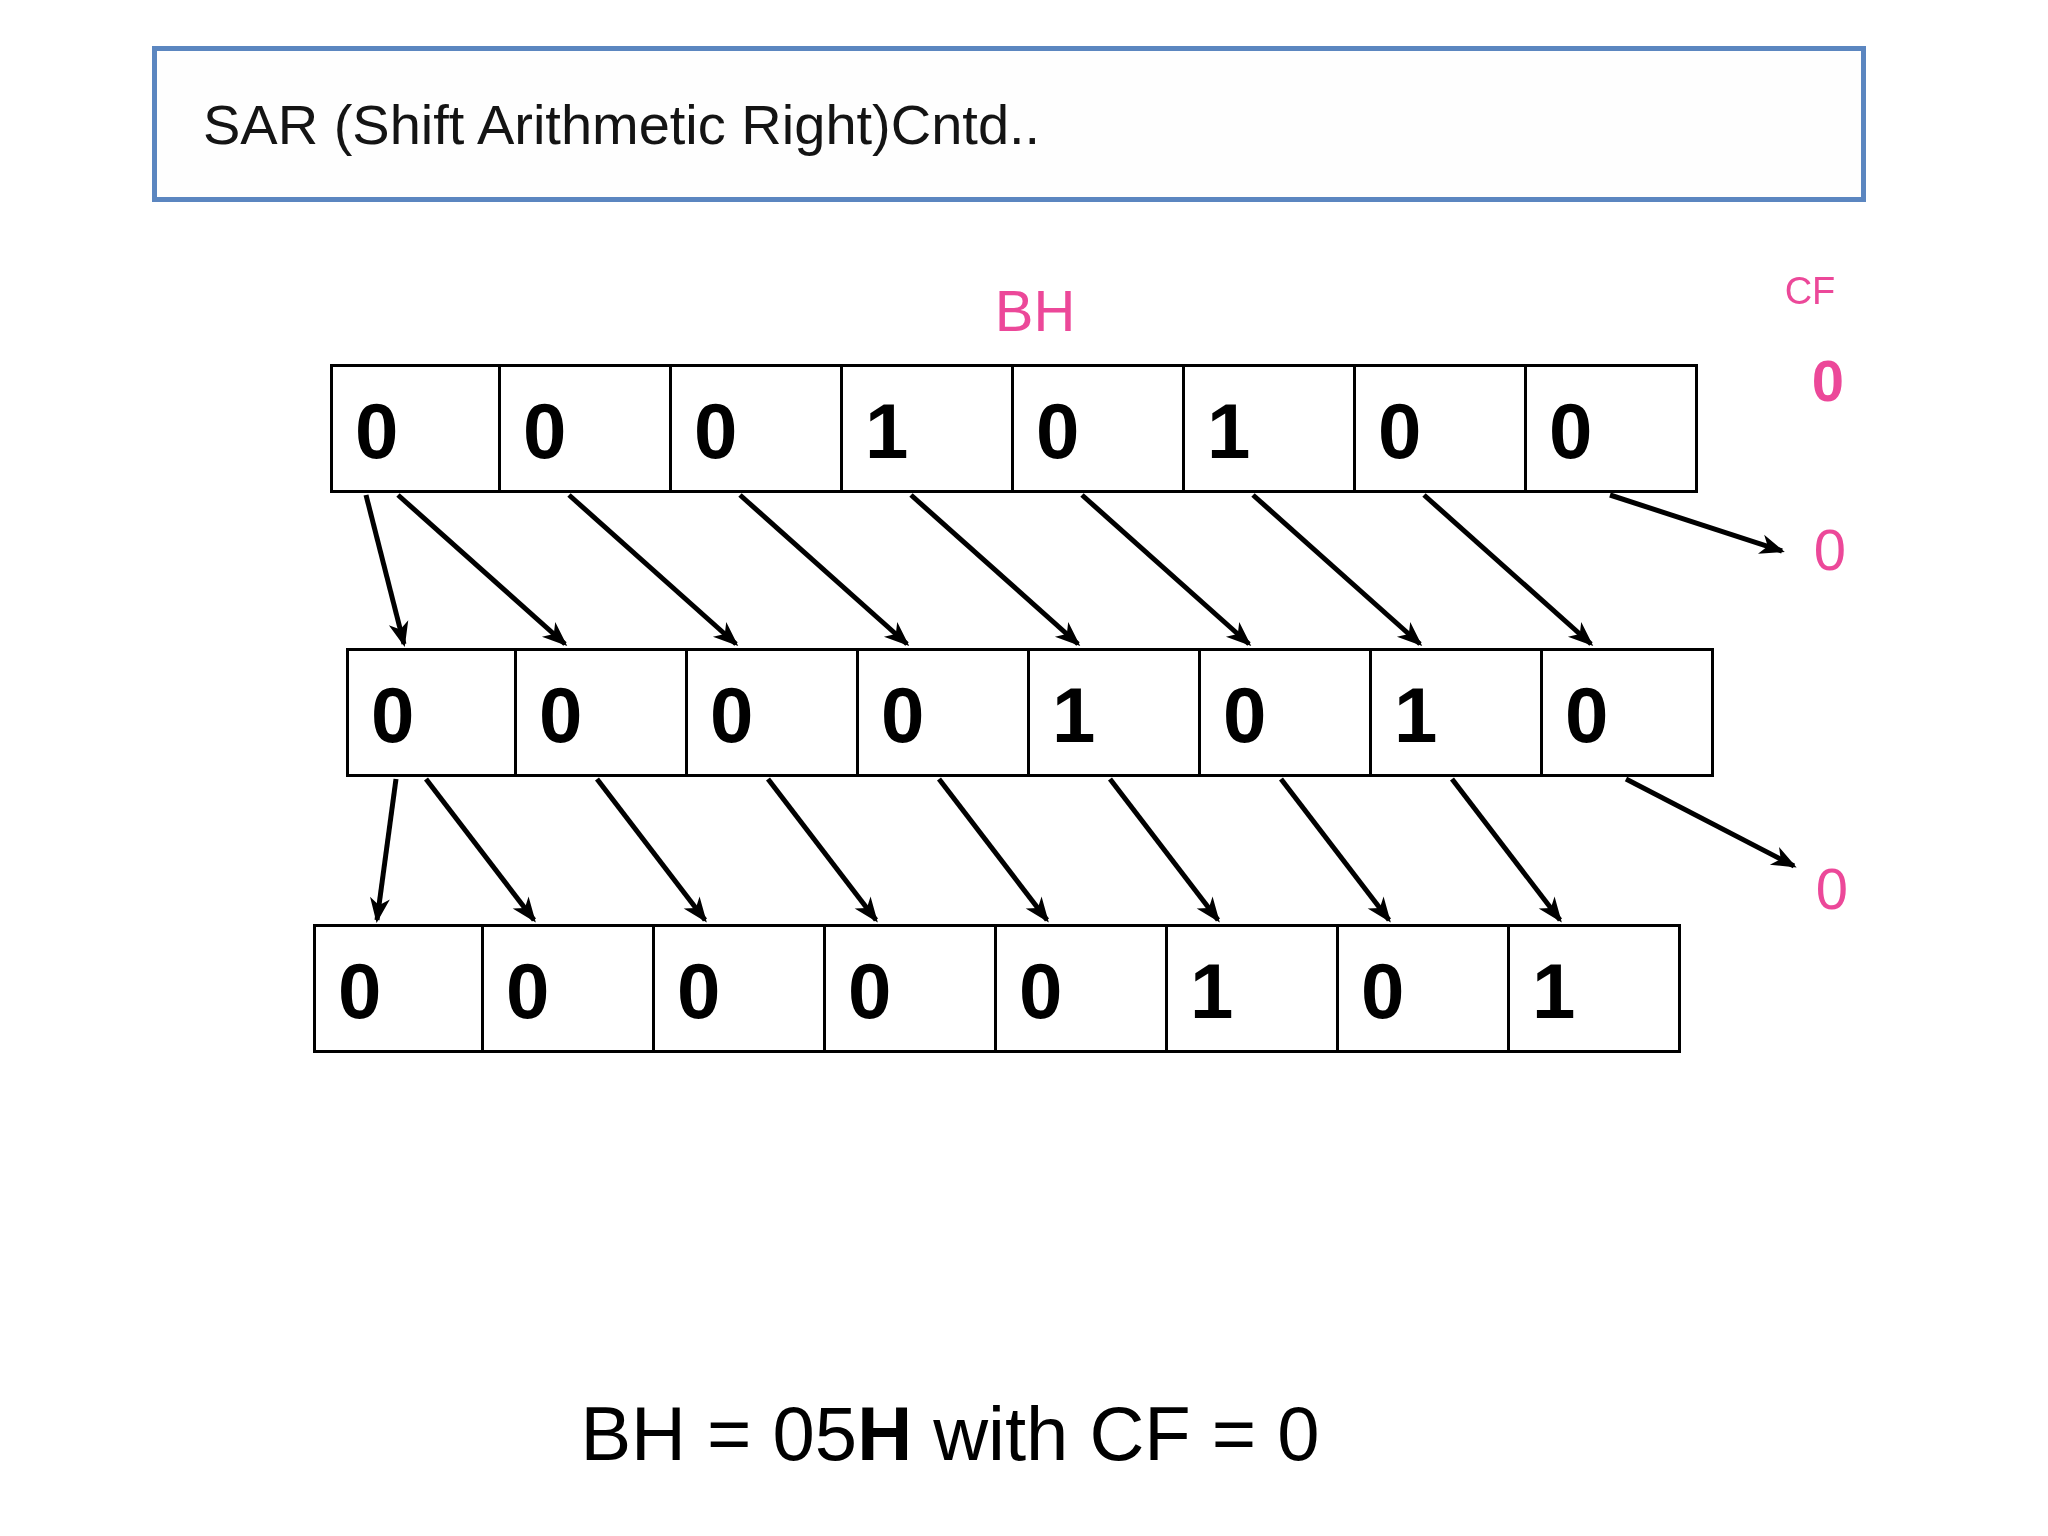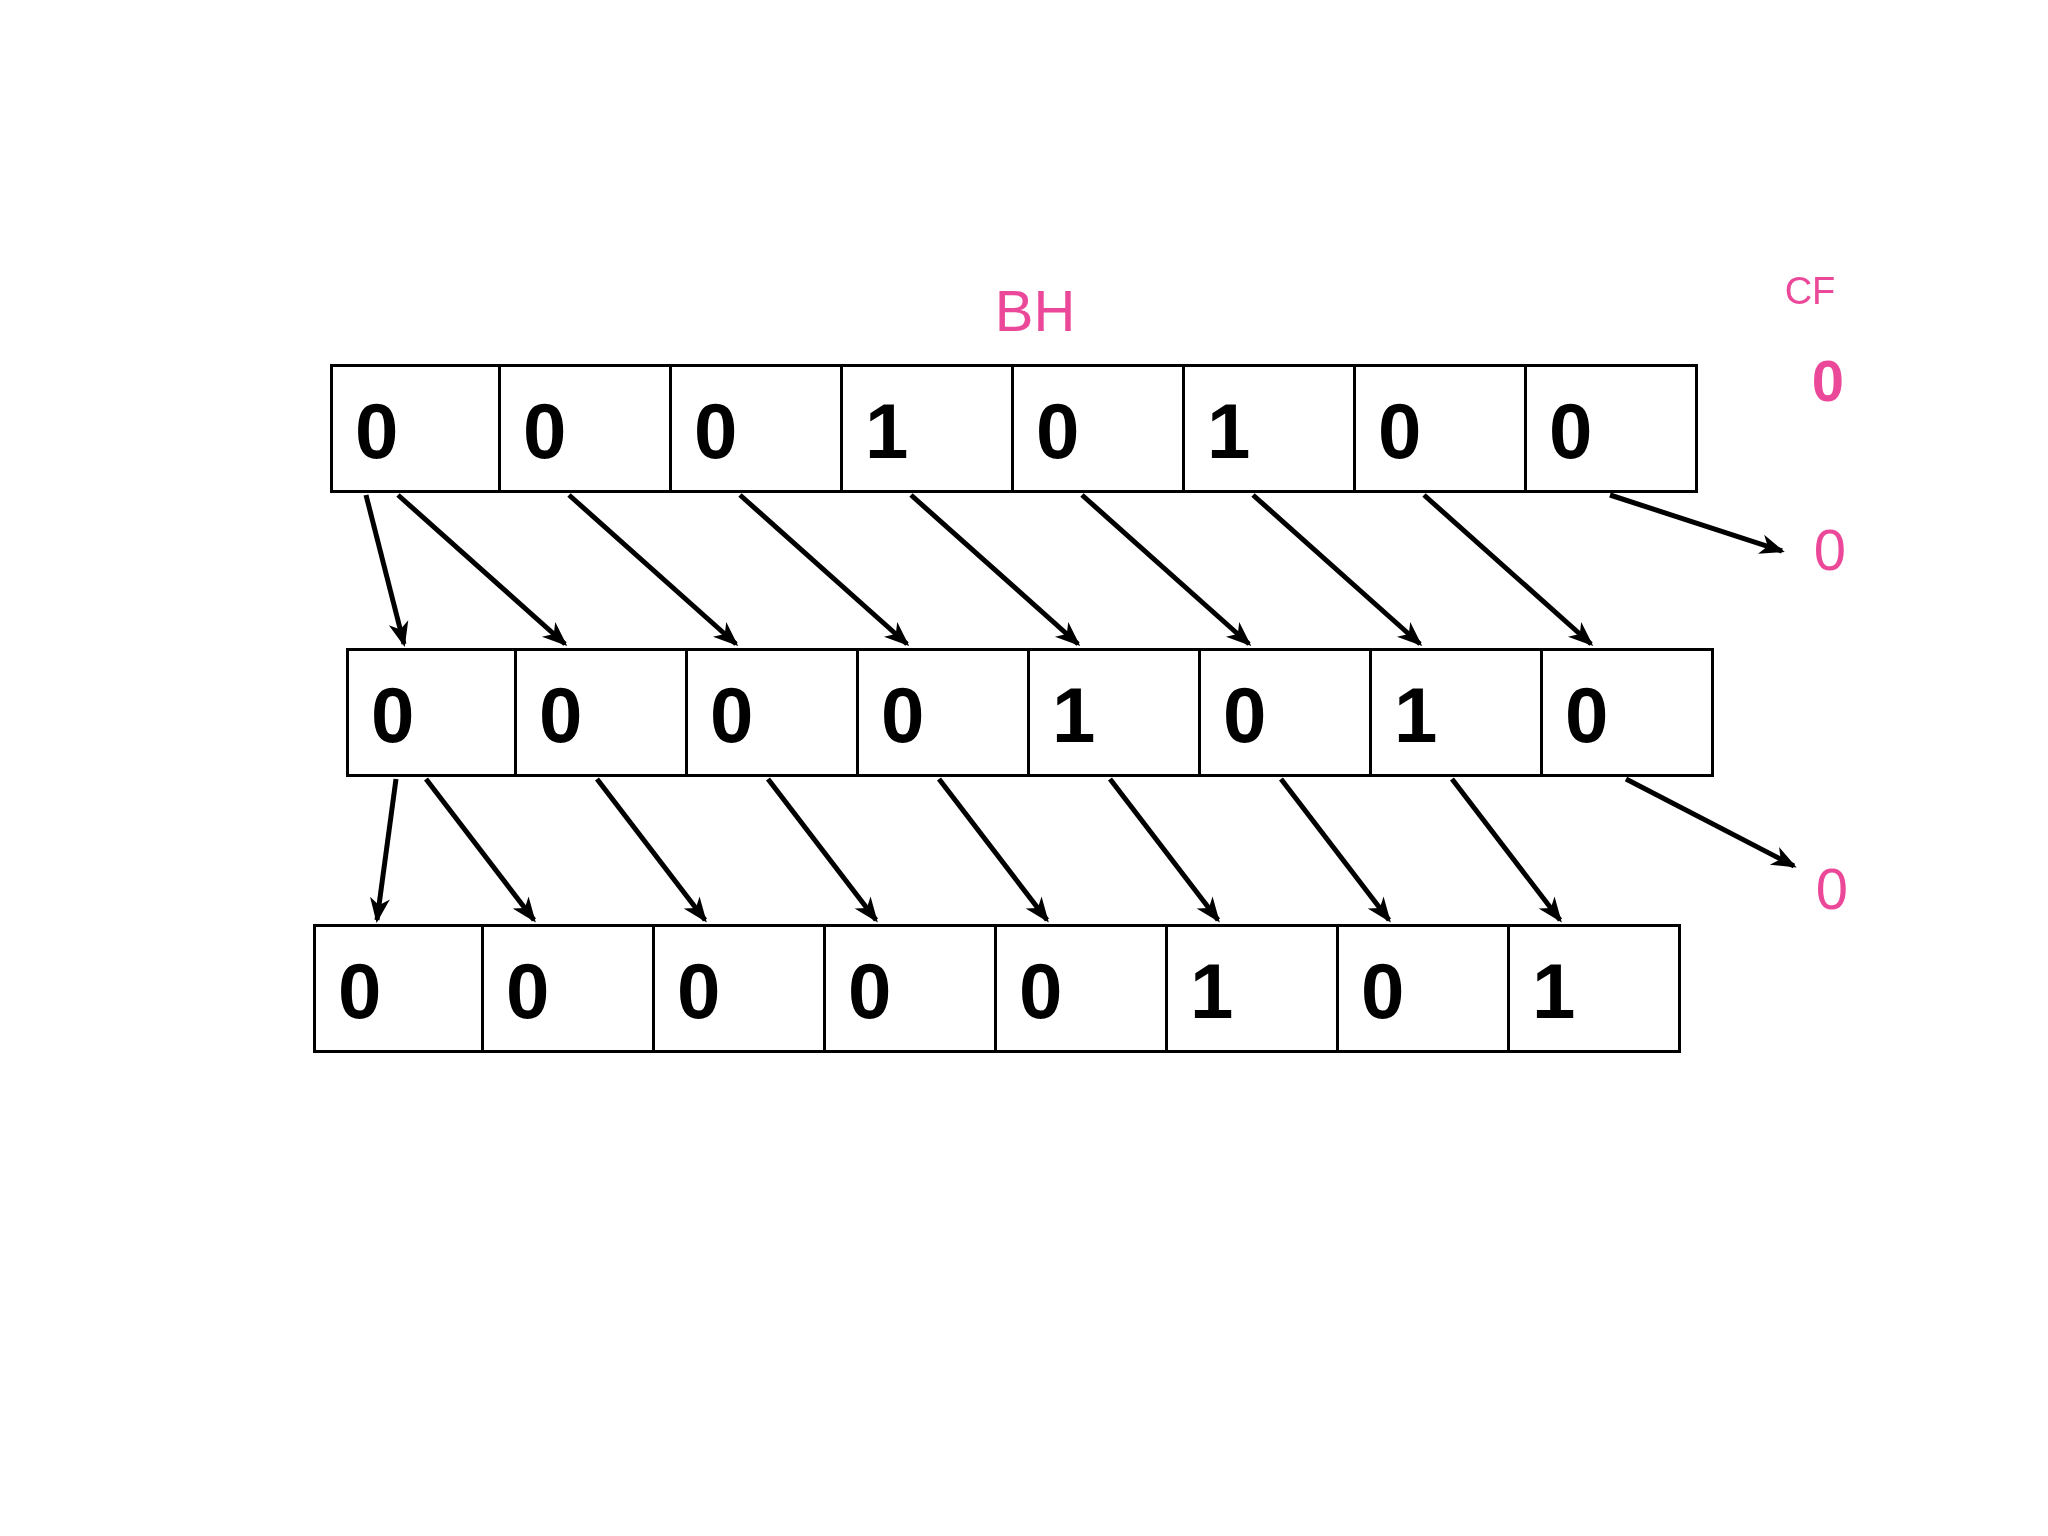--- a/index.html
+++ b/index.html
@@ -53,20 +53,23 @@
     position:absolute;left:80px;top:1392px;width:1740px;
     text-align:center;font-size:76px;line-height:1.1;color:#000;
   }
   #result-line .b{font-weight:700;}
 </style>
 </head>
 <body>
 
 <div id="slide">
 
+  <div id="title-box">
+    <div class="title-text">SAR (Shift Arithmetic Right)Cntd..</div>
+  </div>
 
   <div class="lbl" style="left:950px;top:282px;">BH</div>
   <div class="lbl" style="left:1725px;top:272px;font-size:38px;text-align:center;">CF</div>
   <div class="lbl bold" style="left:1743px;top:352px;">0</div>
 
   <div class="bit-row" id="row-initial">
     <div class="cell">
         <span>0</span>
       </div>
     <div class="cell">
@@ -175,14 +178,15 @@
     <line x1="597" y1="779" x2="705" y2="920" marker-end="url(#ah)"></line>
     <line x1="768" y1="779" x2="876" y2="920" marker-end="url(#ah)"></line>
     <line x1="939" y1="779" x2="1047" y2="920" marker-end="url(#ah)"></line>
     <line x1="1110" y1="779" x2="1218" y2="920" marker-end="url(#ah)"></line>
     <line x1="1281" y1="779" x2="1389" y2="920" marker-end="url(#ah)"></line>
     <line x1="1452" y1="779" x2="1560" y2="920" marker-end="url(#ah)"></line>
 
     <line x1="1626" y1="779" x2="1794" y2="866" marker-end="url(#ah)"></line>
   </svg>
 
+  <div id="result-line"><span>BH = 05</span><span class="b">H</span><span> with CF = 0</span></div>
 
 </div>
 
 </body></html>

